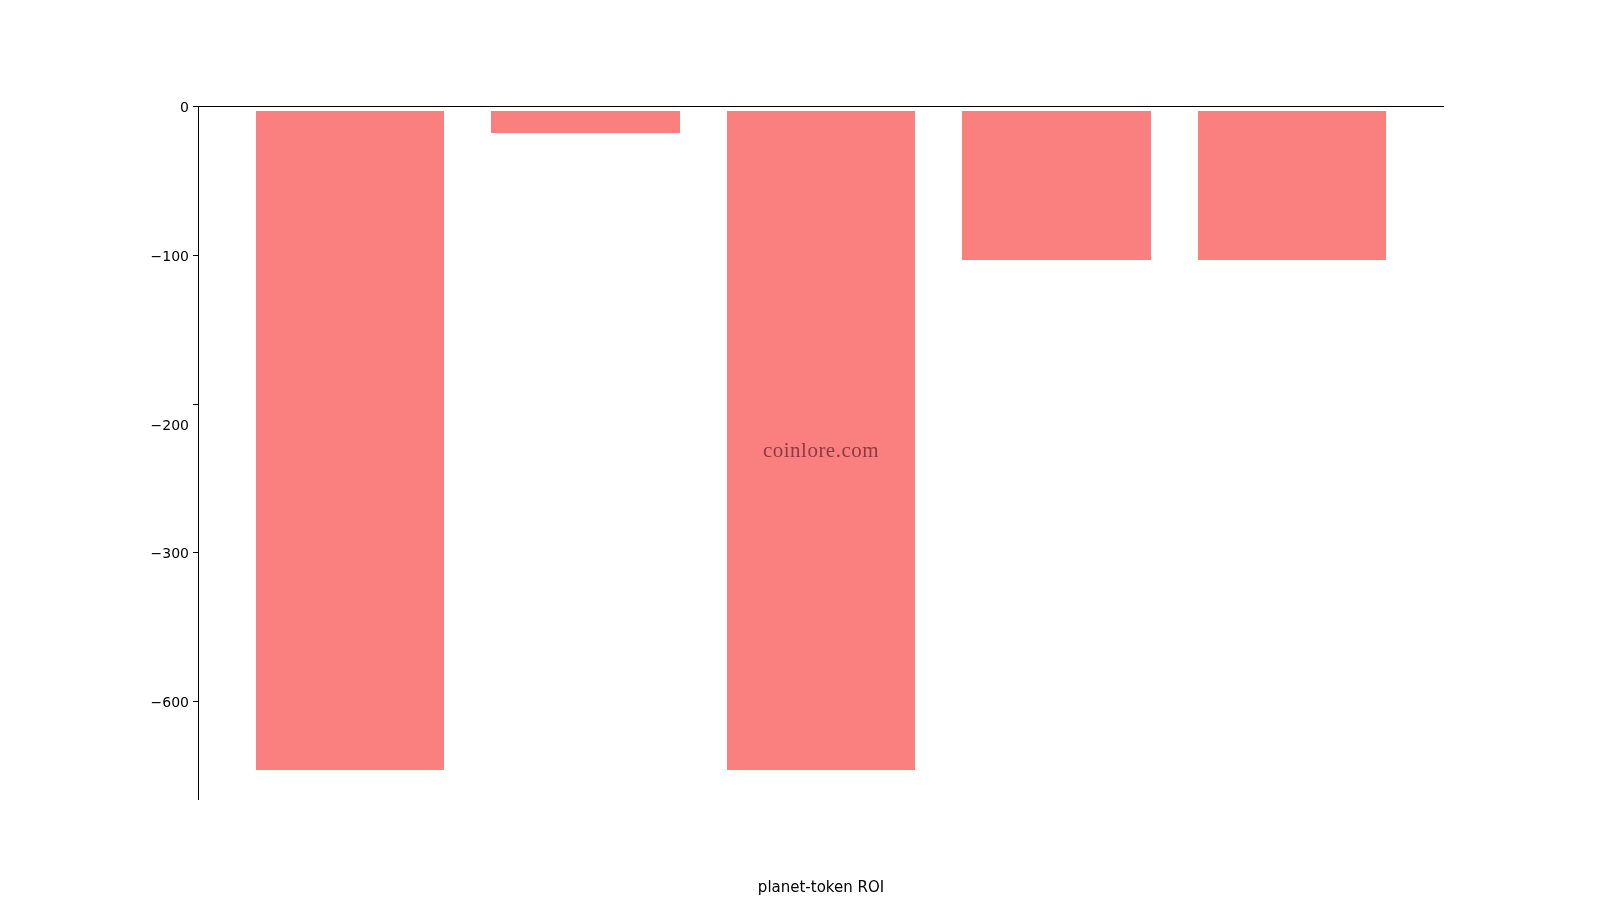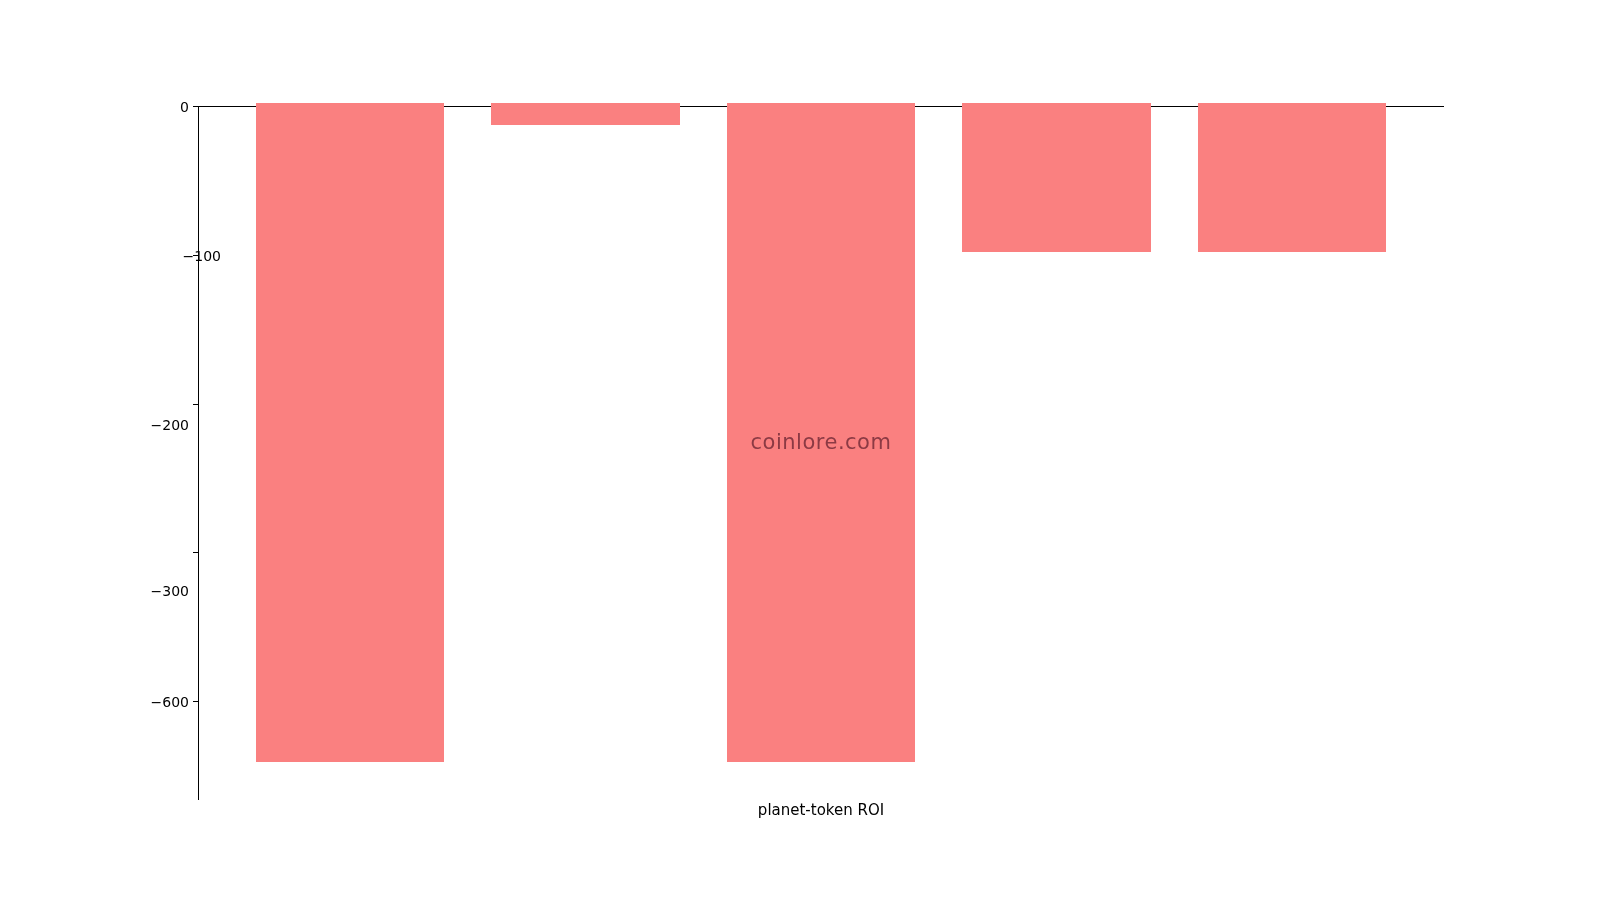--- a/index.html
+++ b/index.html
@@ -29,23 +29,24 @@
     left: 198px;
     top: 106px;
     width: 1px;
     height: 694px;
     background: #000000;
   }
   
   #plot {
     position: absolute;
     left: 199px;
-    top: 103px;
+    top: 111px;
     width: 1244px;
     height: 692px;
+    font-family: Liberation Serif, serif;
   }
   .bar {
     position: absolute;
   }
   .ytick-mark {
     position: absolute;
     width: 5px;
     height: 1px;
     background: #000000;
     left: 193px;
@@ -66,21 +67,21 @@
     left: 50%;
     top: 339px;
     transform: translate(-50%, -50%);
     font-size: 21px;
     letter-spacing: 0.5px;
     white-space: nowrap;
   }
   #xlabel {
     position: absolute;
     left: 199px;
-    top: 800px;
+    top: 877px;
     width: 1244px;
     height: 20px;
     line-height: 20px;
     text-align: center;
     font-size: 15px;
     color: #000000;
   }
 </style>
 </head>
 <body>
@@ -95,20 +96,20 @@
       <div class="bar" style="left: 527.758px; width: 188.485px; top: 0px; height: 659.26px; background: rgb(250, 128, 128);"></div>
       <div class="bar" style="left: 763.364px; width: 188.485px; top: 0px; height: 148.817px; background: rgb(250, 128, 128);"></div>
       <div class="bar" style="left: 998.97px; width: 188.485px; top: 0px; height: 148.817px; background: rgb(250, 128, 128);"></div>
       <div id="watermark" style="color: rgb(140, 58, 68);">coinlore.com</div>
   </div>
 
   <div id="xlabel">planet-token ROI</div>
 <div class="ytick-mark" style="top: 106px; background: rgb(0, 0, 0);"></div>
     <div class="ytick-label" style="top: 97px;">0</div>
     <div class="ytick-mark" style="top: 254.817px; background: rgb(0, 0, 0);"></div>
-    <div class="ytick-label" style="top: 245.817px; padding-left: 32px;">−100</div>
+    <div class="ytick-label" style="top: 245.817px;">−100</div>
     <div class="ytick-mark" style="top: 403.634px; background: rgb(0, 0, 0);"></div>
     <div class="ytick-label" style="top: 394.634px; margin-top: 20px;">−200</div>
     <div class="ytick-mark" style="top: 552.452px; background: rgb(0, 0, 0);"></div>
-    <div class="ytick-label" style="top: 543.452px; margin-top: 38px;">−300</div>
+    <div class="ytick-label" style="top: 543.452px;">−300</div>
     <div class="ytick-mark" style="top: 701.269px; background: rgb(0, 0, 0);"></div>
     <div class="ytick-label" style="top: 692.269px;">−600</div>
   </div>
 
 </body></html>

